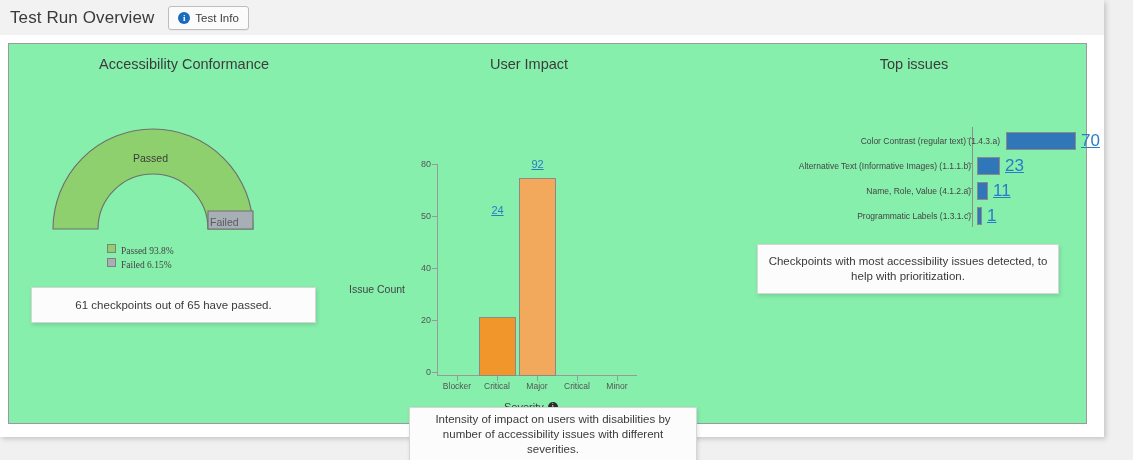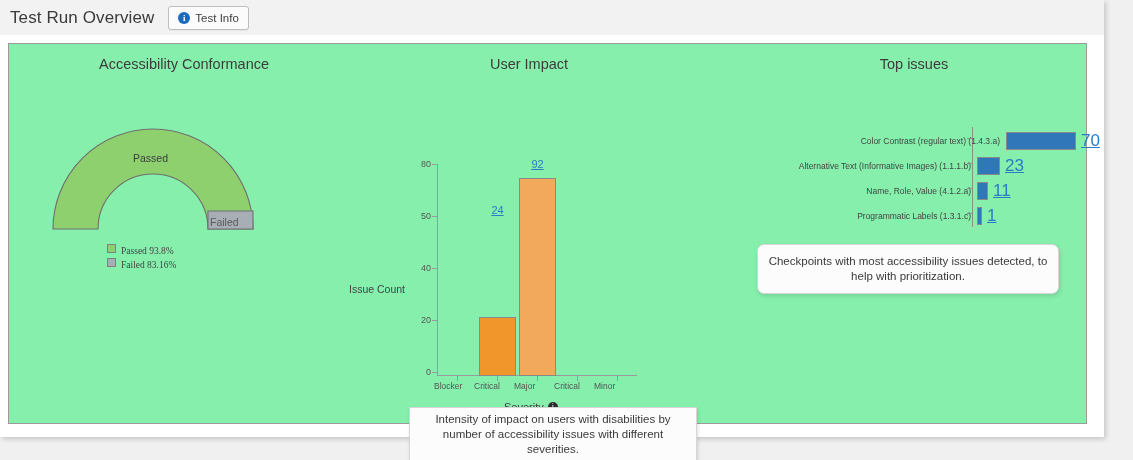--- a/index.html
+++ b/index.html
@@ -55,21 +55,21 @@
 
   .callout{
     position:absolute;background:#fcfcfc;border:1px solid #d6d6d6;
     box-shadow:1px 2px 4px rgba(0,0,0,.13);
     font-size:11.5px;color:#3a3a3a;text-align:center;
     display:flex;align-items:center;justify-content:center;
     line-height:15px;padding:6px 10px;box-sizing:border-box;
   }
   #callout-conformance{left:22px;top:243px;width:285px;height:36px;}
   #callout-impact{left:400px;top:363px;width:288px;height:55px;}
-  #callout-top{left:748px;top:200px;width:302px;height:50px;border-radius:7px;}
+  #callout-top{left:748px;top:200px;width:302px;height:50px;}
 
   
   .bar-chart{position:absolute;left:340px;top:45px;width:360px;height:280px;}
   .axis-y-label{
     position:absolute;left:0px;top:194px;font-size:10.5px;color:#444;
   }
   .ytick{
     position:absolute;right:0;font-size:9px;color:#555;text-align:right;width:22px;
   }
   .plot{
@@ -77,21 +77,21 @@
   }
   .axis-line{position:absolute;background:#9a9a9a;}
   .bar{
     position:absolute;bottom:0;border:1px solid #8a8a8a;box-sizing:border-box;
   }
   .bar-label{
     position:absolute;font-size:11px;color:#2a7cc7;text-decoration:underline;
     text-align:center;cursor:pointer;
   }
   .xtick-label{
-    position:absolute;font-size:8.5px;color:#555;text-align:left;width:46px;
+    position:absolute;font-size:8.5px;color:#555;text-align:center;width:46px;
   }
   .axis-x-title{
     position:absolute;font-size:11px;color:#3c3c3c;display:flex;
     align-items:center;gap:4px;
   }
   .info-dot-dark{
     width:10px;height:10px;border-radius:50%;background:#2c2c2c;color:#fff;
     font-size:8px;line-height:10px;text-align:center;font-family:"Liberation Serif",serif;
     cursor:pointer;
   }
@@ -140,24 +140,25 @@
       </svg>
     </div>
 
     <div class="legend">
       <div class="legend-row">
         <span class="sw green"></span>
         <span>Passed 93.8%</span>
       </div>
       <div class="legend-row">
         <span class="sw gray"></span>
-        <span>Failed 83.16%</span>
-      </div>
-    </div>
-
+        <span>Failed 6.15%</span>
+      </div>
+    </div>
+
+    <div class="callout" id="callout-conformance">61 checkpoints out of 65 have passed.</div>
 
     <div class="bar-chart">
       <div class="axis-y-label">Issue Count</div>
 
       <div class="ytick" style="top:70px;left:60px;">80</div>
       <div class="ytick" style="top:122px;left:60px;">50</div>
       <div class="ytick" style="top:174px;left:60px;">40</div>
       <div class="ytick" style="top:226px;left:60px;">20</div>
       <div class="ytick" style="top:278px;left:60px;">0</div>
 

